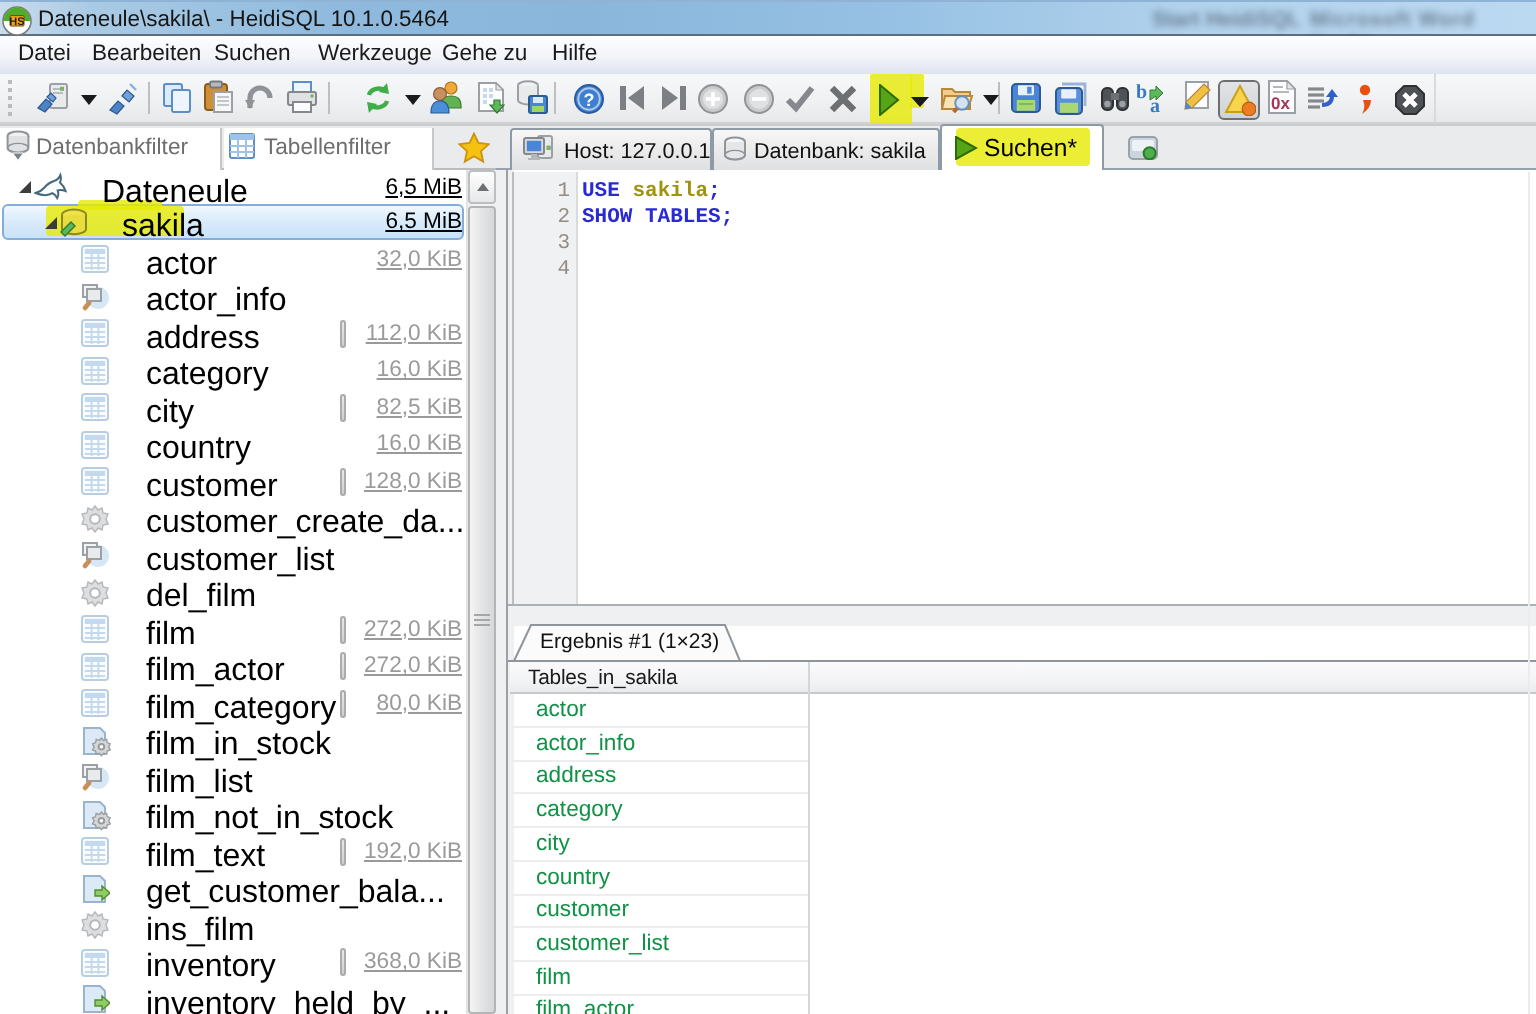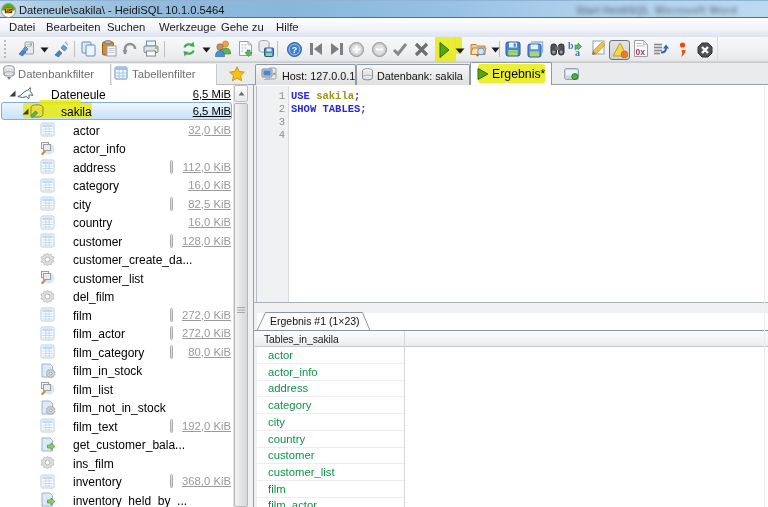--- a/index.html
+++ b/index.html
@@ -24,21 +24,21 @@
 .fbox .ph{position:absolute;top:4px;font-size:11.3px;color:#6e6e6e;}
 
 #tabs{left:248px;top:62px;width:520px;height:23px;background:#e9ebec;border-top:1px solid #c9cbcd;}
 .tab{position:absolute;border:1px solid #8e9aa5;border-bottom:none;border-radius:2px 2px 0 0;background:linear-gradient(180deg,#f7f7f7 0%,#ececed 45%,#dfe0e1 100%);}
 .tab.act{background:#fff;}
 .tab .lbl{position:absolute;font-size:10.8px;color:#111;top:4.5px;white-space:nowrap;}
 #tabline{left:248px;top:84px;width:520px;height:1px;background:#98a2ac;}
 
 #tree{left:0;top:85px;width:233px;height:422px;background:#fff;}
 .trow{position:absolute;left:0;width:233px;height:19px;}
-.tname{position:absolute;top:3px;font-size:12px;color:#000;white-space:pre;padding-left:12px;}
+.tname{position:absolute;top:3px;font-size:16px;color:#000;white-space:pre;padding-left:12px;}
 .tsize{position:absolute;top:3px;font-size:11.3px;color:#9a9a9a;right:2px;text-align:right;width:60px;text-decoration:underline;}
 .tsize.blk{color:#000;}
 .szbar{position:absolute;left:170px;top:2px;width:3px;height:14px;background:linear-gradient(180deg,#e8e8e8,#cfcfcf);border:1px solid #ababab;border-radius:2px;}
 #selrow{left:1px;top:102px;width:231px;height:18px;background:linear-gradient(180deg,#f1f8fe 0%,#dcedfb 40%,#c8e2f8 100%);border:1px solid #84acdd;border-radius:3px;}
 .ymark{position:absolute;background:#e6ea07;opacity:.82;border-radius:2px;}
 
 #sbar{left:233px;top:85px;width:15px;height:422px;background:#f1f1f2;border-left:1px solid #e3e3e4;}
 #sbtn{left:234px;top:85px;width:14px;height:17px;background:linear-gradient(180deg,#fefefe,#e7e8e9);border:1px solid #bcbec0;border-radius:2px;}
 #sthumb{left:234px;top:103px;width:14px;height:404px;background:linear-gradient(90deg,#f4f4f4,#e0e1e2 60%,#d7d8d9);border:1px solid #b3b5b7;border-radius:2px;}
 
@@ -289,21 +289,21 @@
     <div id="tabs" class="abs"></div>
     <div id="tabline" class="abs"></div>
     <div class="tab abs" style="left:255px;top:64px;width:101px;height:21px">
       <span class="lbl" style="left:26px">Host: 127.0.0.1</span>
     </div>
     <div class="tab abs" style="left:356px;top:64px;width:114px;height:21px">
       <span class="lbl" style="left:20px">Datenbank: sakila</span>
     </div>
     <div class="tab act abs" style="left:470px;top:62px;width:82px;height:23px"></div>
     <div class="abs ymark" style="left:478px;top:64px;width:67px;height:19px"></div>
-    <span class="abs" style="left:492px;top:67px;font-size:12.3px;font-weight:normal;color:#000">Ergebnis*</span>
+    <span class="abs" style="left:492px;top:67px;font-size:12.3px;font-weight:normal;color:#000">Suchen*</span>
     <svg class="abs" style="left:261px;top:67px" width="16" height="15" viewBox="0 0 16 15">
       <rect x="8" y="1" width="7" height="11" rx="1" fill="#e9eaec" stroke="#9aa0a6"></rect>
       <rect x="12.2" y="5.8" width="2.2" height="2.2" fill="#7fb069"></rect>
       <rect x="1" y="2" width="10" height="8" rx="1" fill="#d8dadc" stroke="#84888c"></rect>
       <rect x="2.4" y="3.4" width="7.2" height="5.2" fill="#4a86d8"></rect>
       <path d="M4.5 10 L7.5 10 L7.5 12 L9 12 L9 13 L3 13 L3 12 L4.5 12 Z" fill="#b5b8bb"></path>
     </svg>
     <svg class="abs" style="left:361px;top:68px" width="13" height="13" viewBox="0 0 13 13">
       <ellipse cx="6.5" cy="3" rx="5" ry="2.3" fill="#f6f7f8" stroke="#8f959b"></ellipse>
       <path d="M1.5 3 L1.5 9.5 A5 2.3 0 0 0 11.5 9.5 L11.5 3" fill="#e4e6e8" stroke="#8f959b"></path>

